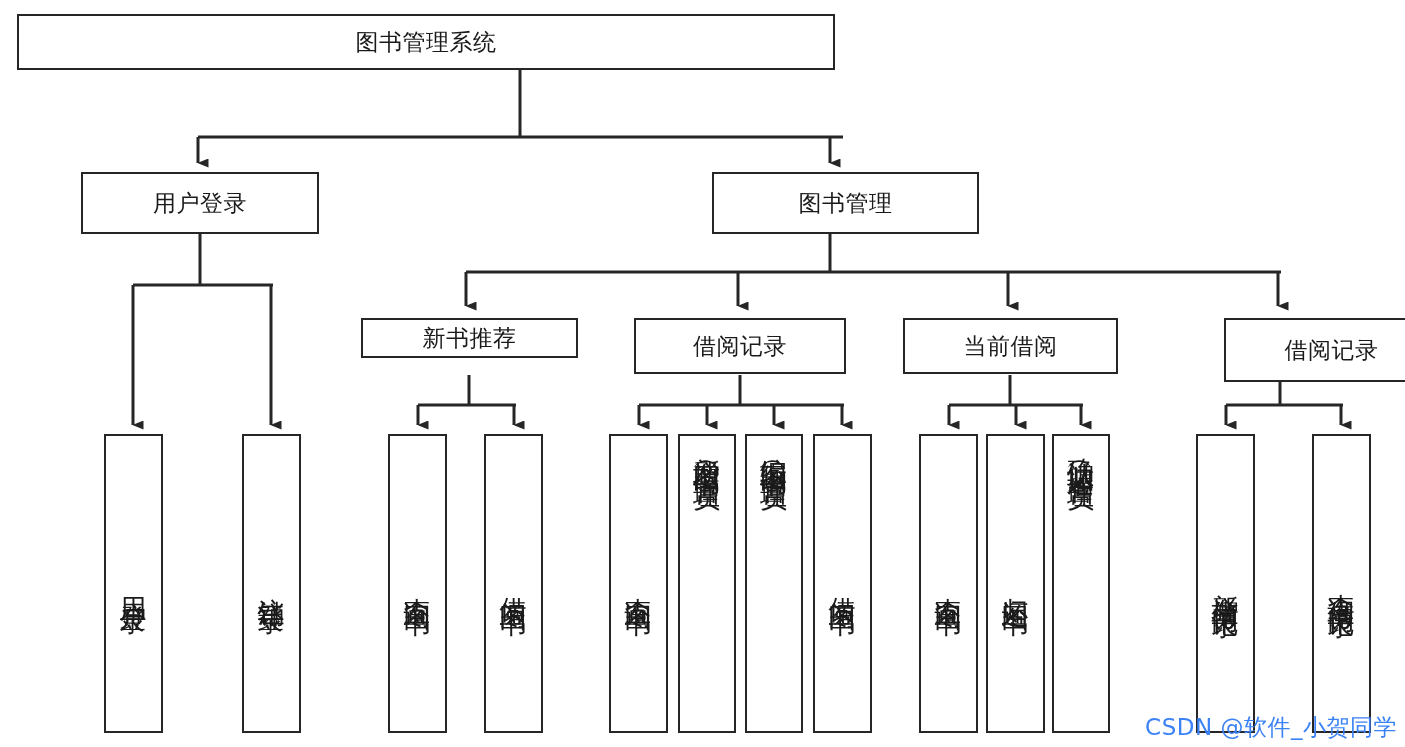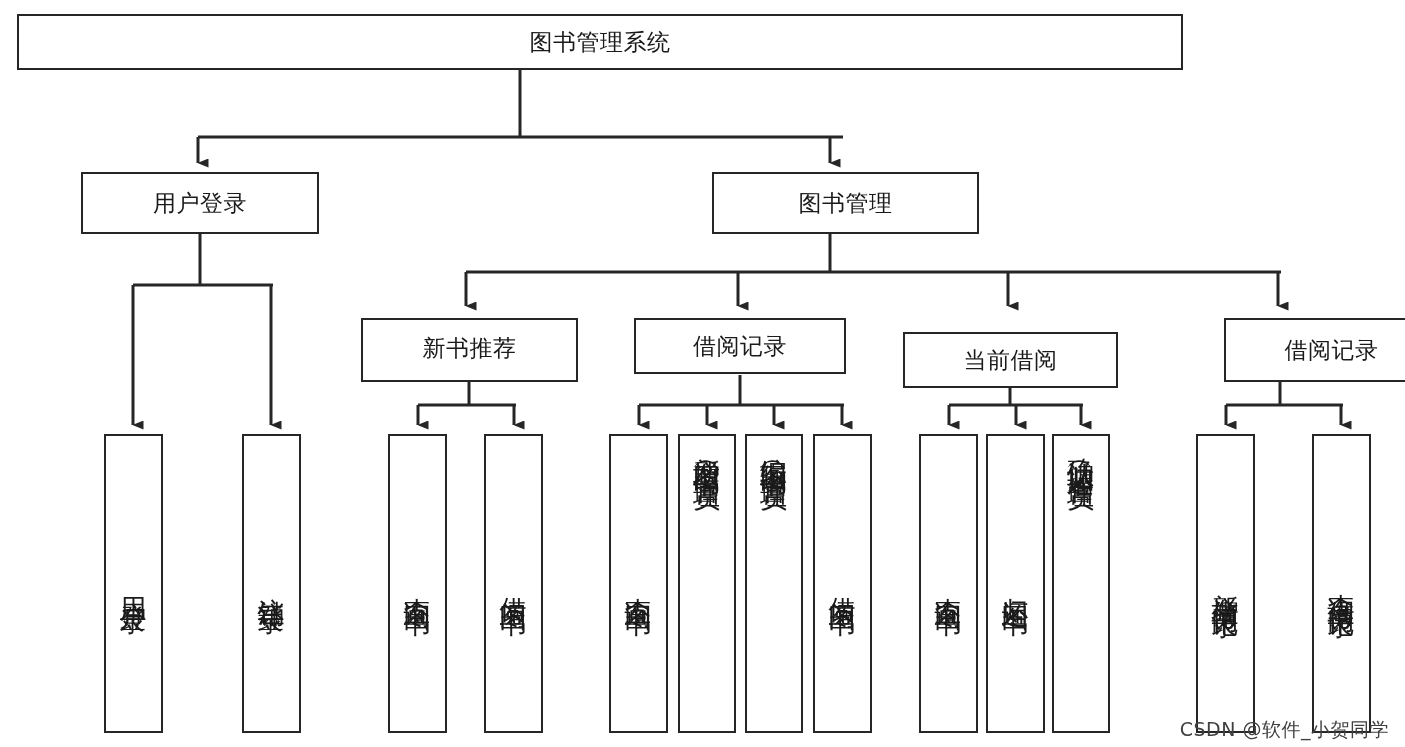--- a/index.html
+++ b/index.html
@@ -57,24 +57,24 @@
     line-height: 1.0;
   }
   .node-vertical.v-center {
     align-items: center;
   }
   .node-vertical.v-top .node-label {
     margin-top: 0px;
   }
   .watermark {
     position: absolute;
-    right: 16px;
+    right: 8px;
     bottom: 4px;
-    font-size: 19px;
-    color: #404040;
+    font-size: 23px;
+    color: #3b82f6;
     white-space: pre;
     letter-spacing: 0.5px;
   }
 </style>
 </head>
 <body>
 
 <div id="diagram-root">
 
   <svg class="diagram-canvas" viewBox="0 0 1405 747" xmlns="http://www.w3.org/2000/svg">
@@ -120,41 +120,41 @@
       <path d="M 1016,405 L 1016,425" marker-end="url(#arrowhead)"></path>
       <path d="M 1081,405 L 1081,425" marker-end="url(#arrowhead)"></path>
 
       <path d="M 1280,375 L 1280,405"></path>
       <path d="M 1226,405 L 1343,405"></path>
       <path d="M 1226,405 L 1226,425" marker-end="url(#arrowhead)"></path>
       <path d="M 1341,405 L 1341,425" marker-end="url(#arrowhead)"></path>
     </g>
   </svg>
 
-  <div class="node-box node-horizontal" style="left:17px; top:14px; width:1166px; height:56px;">
+  <div class="node-box node-horizontal" style="left:17px; top:14px; width:818px; height:56px;">
     <span class="node-label">图书管理系统</span>
   </div>
 
   <div class="node-box node-horizontal" style="left:81px; top:172px; width:238px; height:62px;">
     <span class="node-label">用户登录</span>
   </div>
 
   <div class="node-box node-horizontal" style="left:712px; top:172px; width:267px; height:62px;">
     <span class="node-label">图书管理</span>
   </div>
 
-  <div class="node-box node-horizontal" style="left:361px; top:318px; width:217px; height:64px;font-family:Liberation Mono, monospace;">
+  <div class="node-box node-horizontal" style="left:361px; top:318px; width:217px; height:40px;">
     <span class="node-label">新书推荐</span>
   </div>
 
   <div class="node-box node-horizontal" style="left:634px; top:318px; width:212px; height:56px;">
     <span class="node-label">借阅记录</span>
   </div>
 
-  <div class="node-box node-horizontal" style="left:903px; top:332px; width:215px; height:56px;">
+  <div class="node-box node-horizontal" style="left:903px; top:318px; width:215px; height:56px;">
     <span class="node-label">当前借阅</span>
   </div>
 
   <div class="node-box node-horizontal" style="left:1224px; top:318px; width:215px; height:64px;justify-content:center;">
     <span class="node-label">借阅记录</span>
   </div>
 
   <div class="node-box node-vertical v-center" style="left:104px; top:434px; width:59px; height:299px;">
     <span class="node-label">用户登录</span>
   </div>

